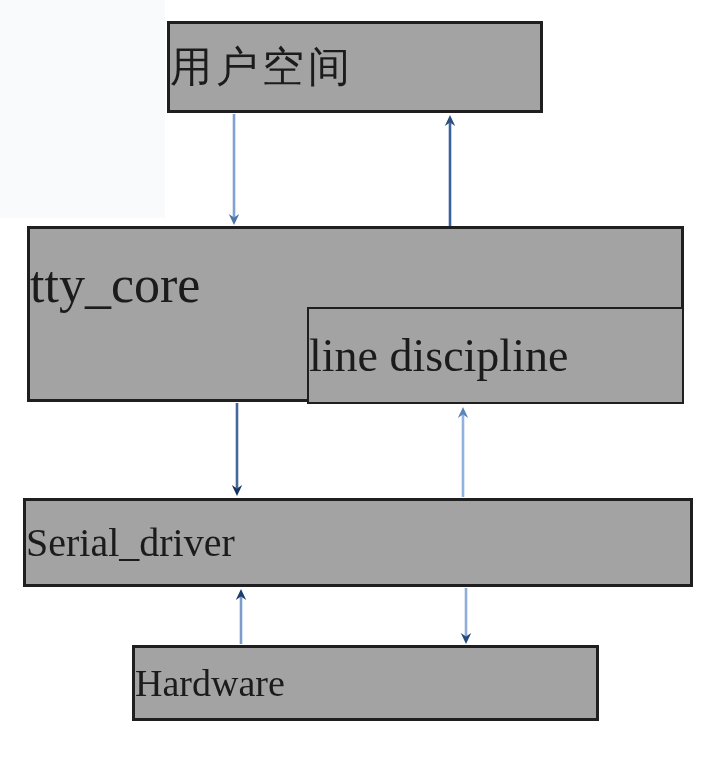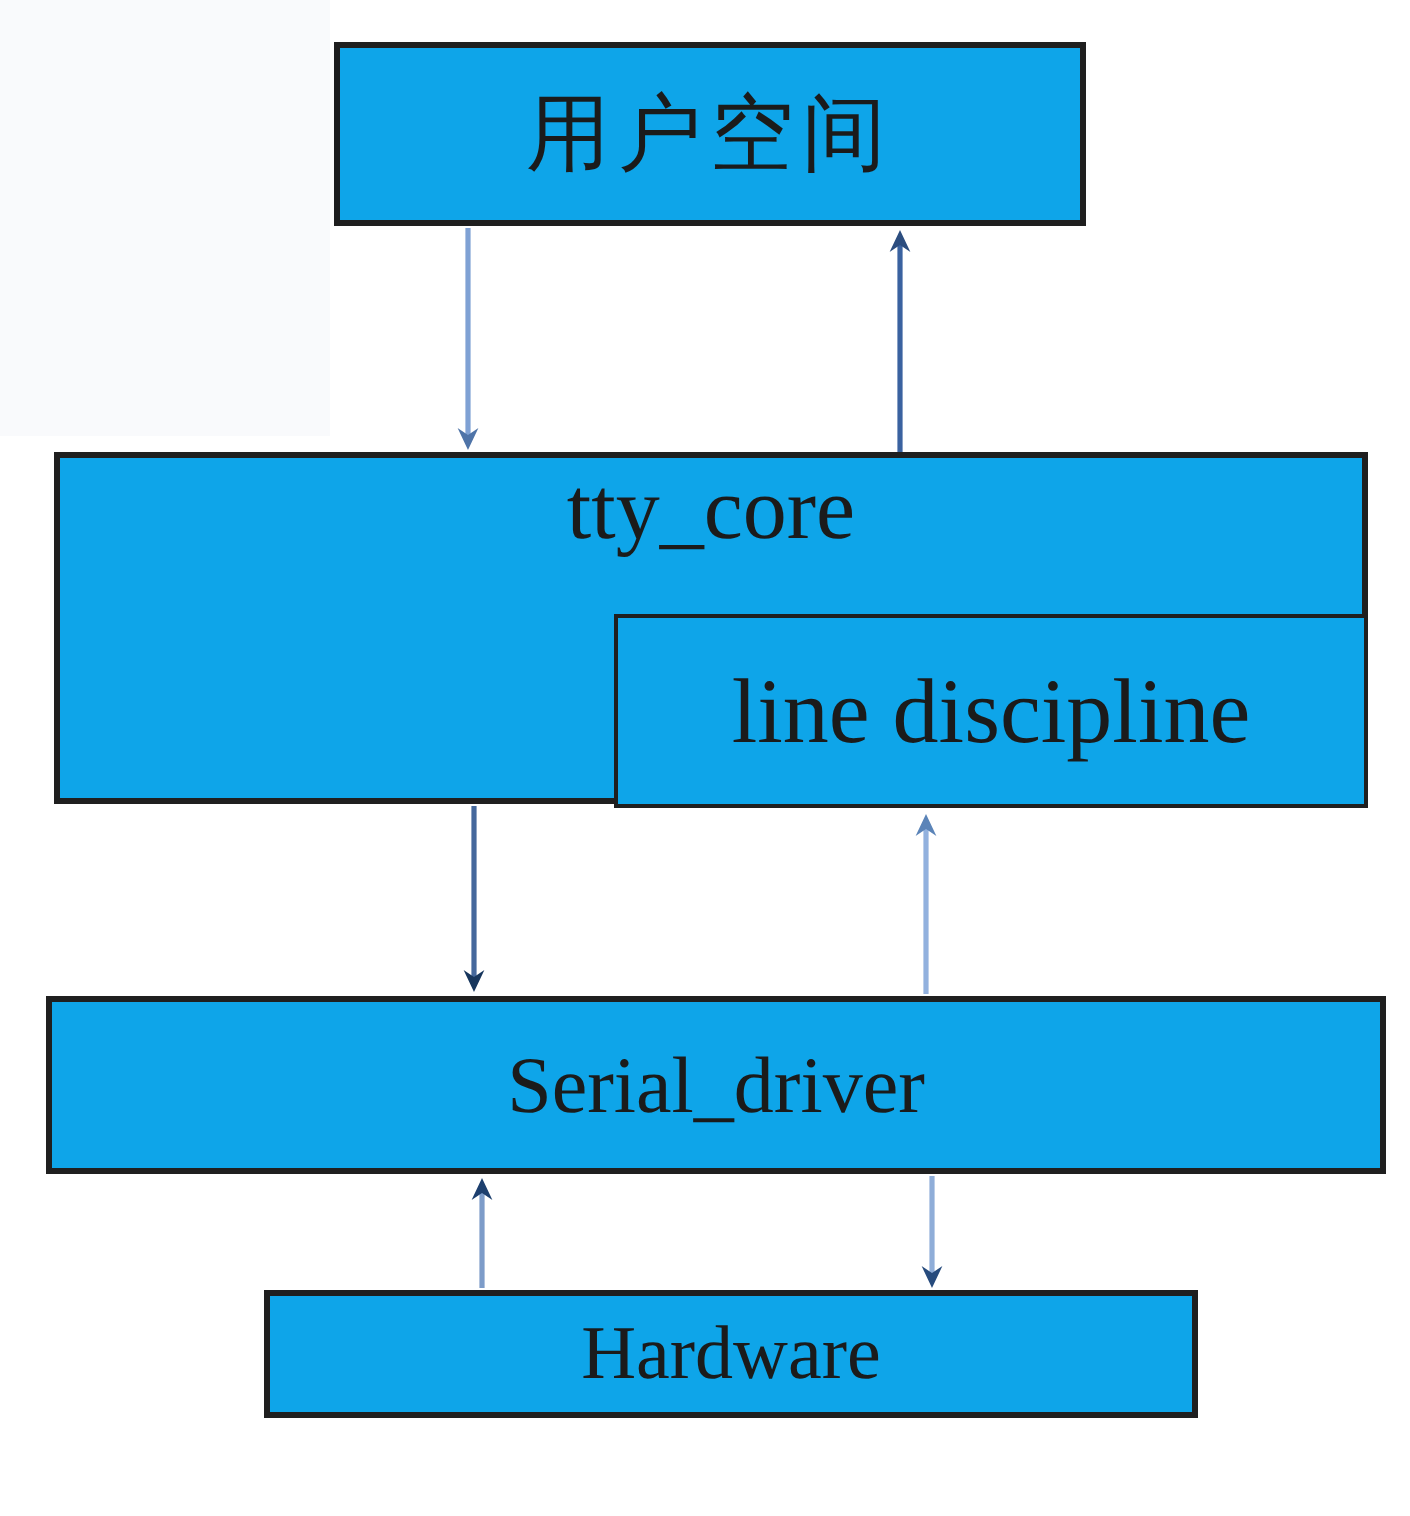--- a/index.html
+++ b/index.html
@@ -10,31 +10,31 @@
     font-family:"Liberation Serif","DejaVu Serif",serif;
     overflow:hidden;
   }
   .corner-tint{
     position:absolute;left:0;top:0;width:165px;height:218px;
     background:#f9fafc;
   }
   .box{
     position:absolute;
     box-sizing:border-box;
-    background:#0ea5e9;
+    background:#a3a3a3;
     border:3px solid #1f1f1f;
-    display:flex;align-items:center;justify-content:center;
+    display:flex;align-items:center;
     color:#1b1b1b;
   }
   .box-user-space{left:167px;top:21px;width:376px;height:92px;font-size:42px;letter-spacing:4px;}
   .box-tty-core{left:27px;top:226px;width:657px;height:176px;align-items:flex-start;}
-  .box-tty-core .label{font-size:44px;}
+  .box-tty-core .label{margin-top:26px;font-size:52px;}
   .box-line-discipline{left:307px;top:307px;width:377px;height:97px;font-size:46px;border-width:2.5px;z-index:3;}
   .box-serial-driver{left:23px;top:498px;width:670px;height:89px;font-size:40px;}
-  .box-hardware{left:132px;top:645px;width:467px;height:64px;font-size:38px;}
+  .box-hardware{left:132px;top:645px;width:467px;height:76px;font-size:38px;}
   .arrows-layer{
     position:absolute;left:0;top:0;width:705px;height:758px;
     pointer-events:none;z-index:2;
   }
 </style>
 </head>
 <body>
 
 <div class="canvas">
 

